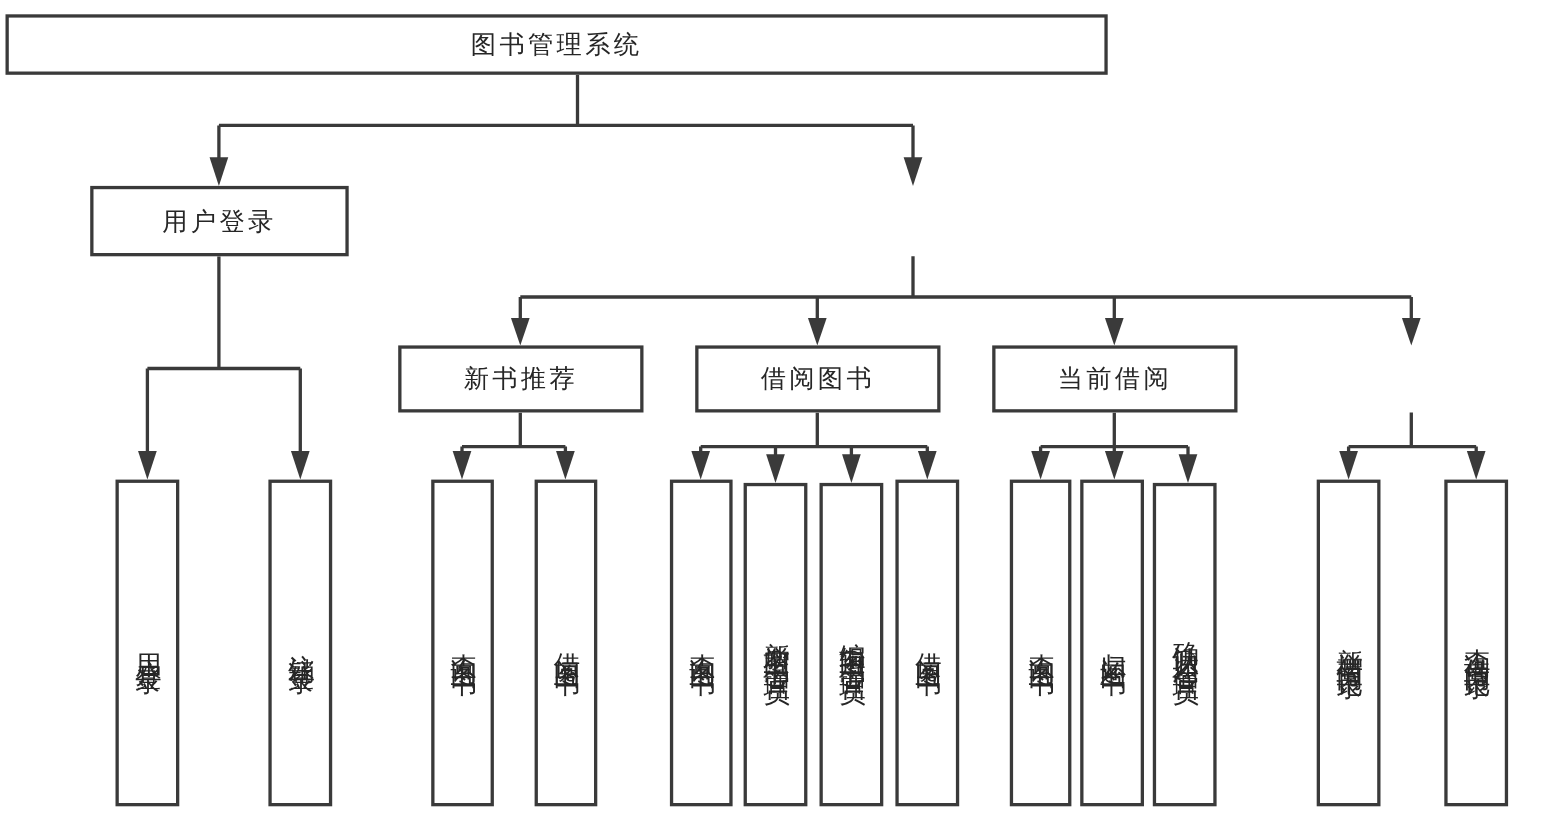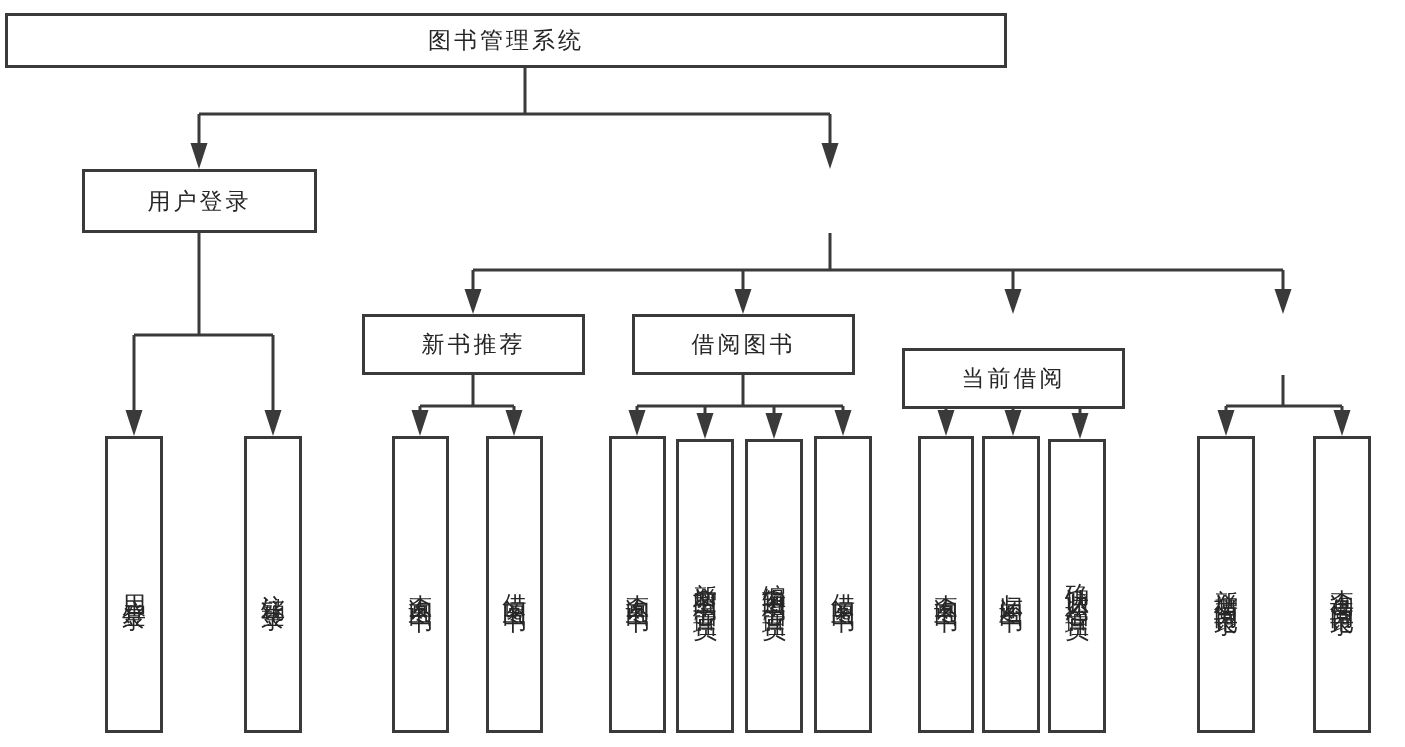--- a/index.html
+++ b/index.html
@@ -103,21 +103,21 @@
   <div class="box h-box" style="left:82px;top:169px;width:235px;height:64px;">
     <span>用户登录</span>
   </div>
 
   <div class="box h-box" style="left:362px;top:314px;width:223px;height:61px;">
     <span>新书推荐</span>
   </div>
   <div class="box h-box" style="left:632px;top:314px;width:223px;height:61px;">
     <span>借阅图书</span>
   </div>
-  <div class="box h-box" style="left:902px;top:314px;width:223px;height:61px;margin-top:34px;">
+  <div class="box h-box" style="left:902px;top:314px;width:223px;height:61px;">
     <span>当前借阅</span>
   </div>
 
   <div class="box v-box" style="left:105px;top:436px;width:58px;height:297px;">
     <span>用户登录</span>
   </div>
   <div class="box v-box" style="left:244px;top:436px;width:58px;height:297px;">
     <span>注销登录</span>
   </div>
 

